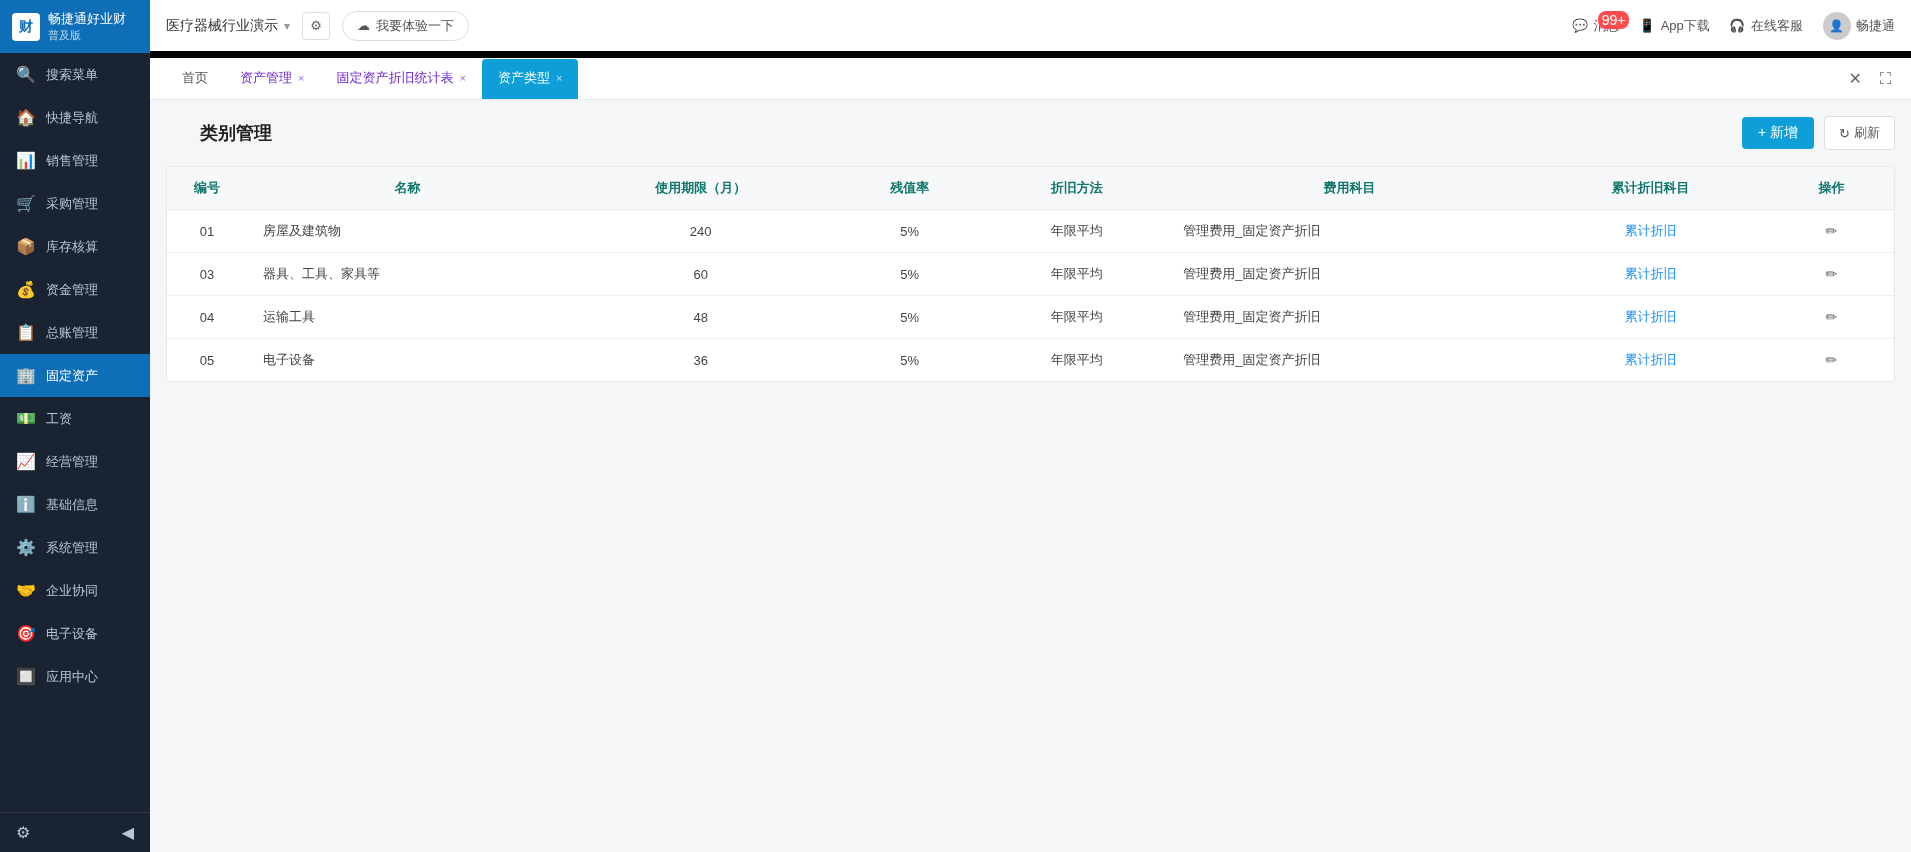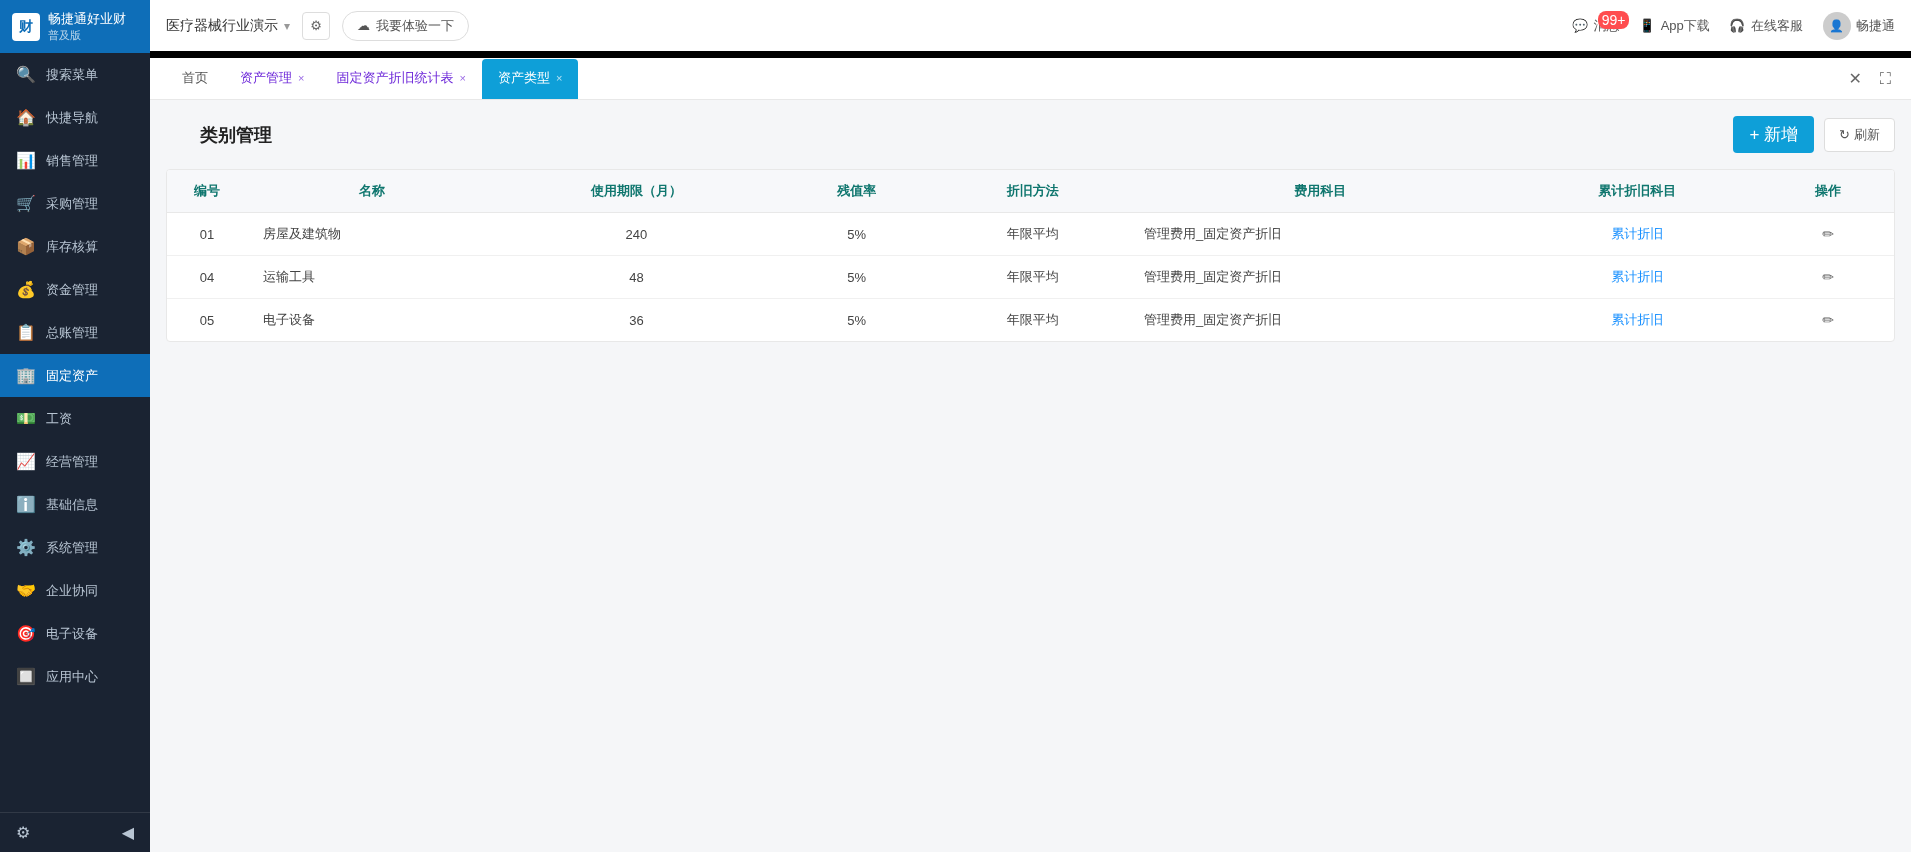--- a/index.html
+++ b/index.html
@@ -222,21 +222,21 @@
       align-items: center;
       gap: 10px;
     }
     .btn-new {
       background: #0e9fd8;
       color: #fff;
       border: none;
       padding: 7px 16px;
       border-radius: 4px;
       cursor: pointer;
-      font-size: 17px;
+      font-size: 14px;
       display: flex;
       align-items: center;
       gap: 4px;
     }
     .btn-refresh {
       background: #fff;
       border: 1px solid #ddd;
       padding: 7px 14px;
       border-radius: 4px;
       cursor: pointer;
@@ -449,20 +449,30 @@
             <th>费用科目</th>
             <th>累计折旧科目</th>
             <th>操作</th>
           </tr>
         </thead>
         <tbody id="table-body">
         <tr>
       <td>01</td>
       <td>房屋及建筑物</td>
       <td>240</td>
+      <td>5%</td>
+      <td>年限平均</td>
+      <td style="text-align:left">管理费用_固定资产折旧</td>
+      <td><span class="link-text">累计折旧</span></td>
+      <td><span class="edit-icon">✏</span></td>
+    </tr>
+            <tr>
+      <td>03</td>
+      <td>器具、工具、家具等</td>
+      <td>60</td>
       <td>5%</td>
       <td>年限平均</td>
       <td style="text-align:left">管理费用_固定资产折旧</td>
       <td><span class="link-text">累计折旧</span></td>
       <td><span class="edit-icon">✏</span></td>
     </tr>
             <tr>
       <td>04</td>
       <td>运输工具</td>
       <td>48</td>

